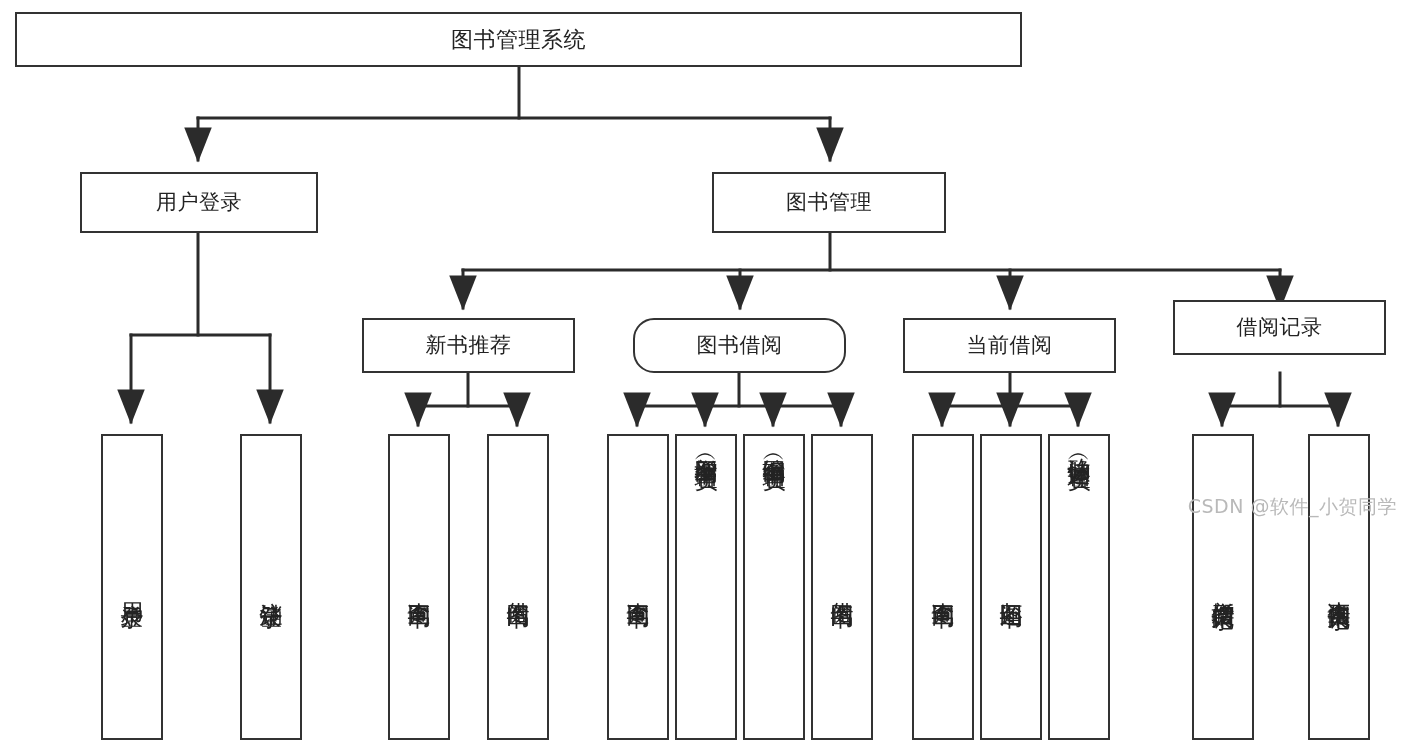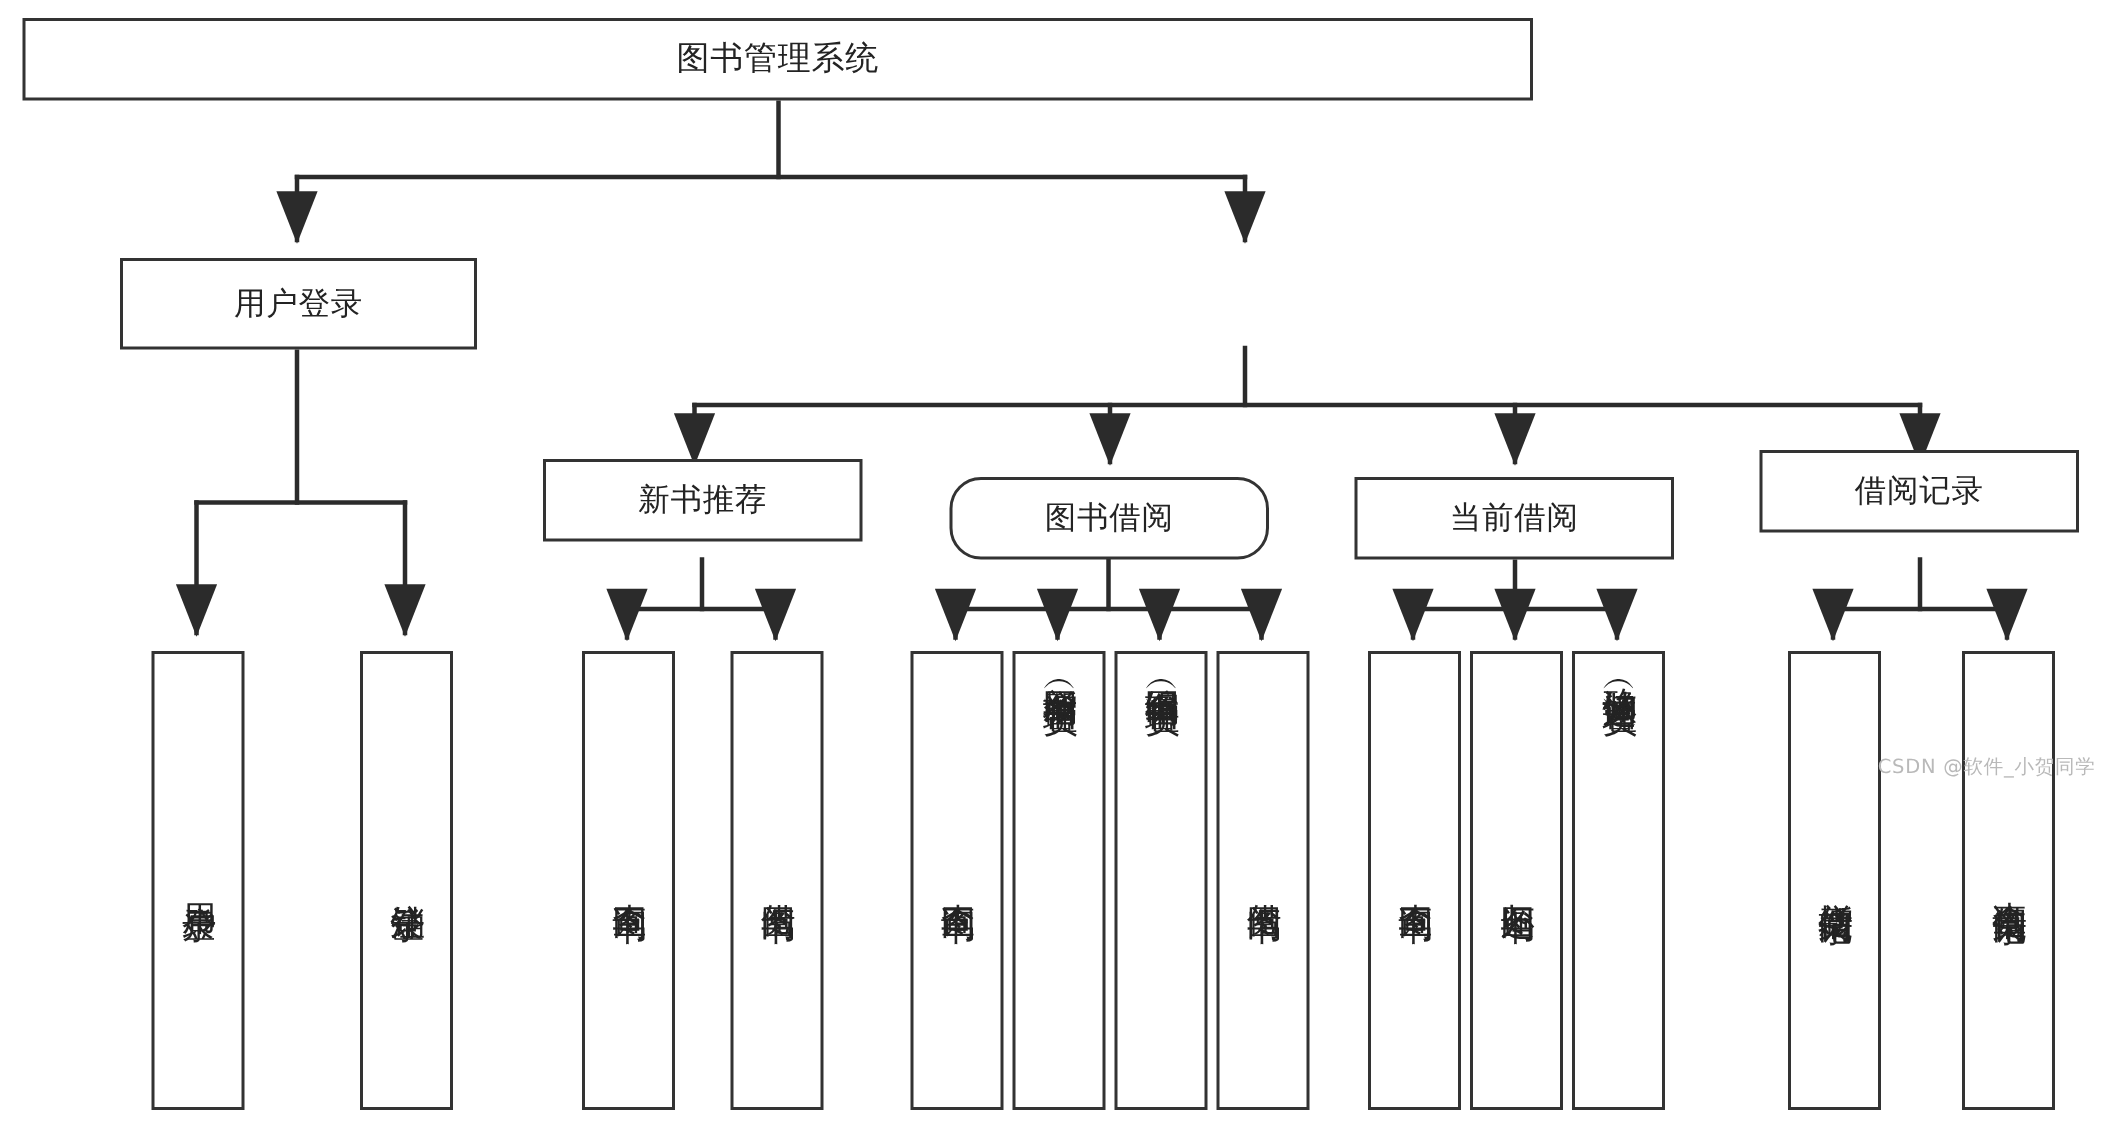--- a/index.html
+++ b/index.html
@@ -69,21 +69,21 @@
     white-space: nowrap;
   }
   .v-node.centered {
     align-items: center;
     padding-top: 0;
   }
   #watermark {
     position: absolute;
     right: 8px;
     bottom: 6px;
-    font-size: 13px;
+    font-size: 19px;
     color: #b9b9b9;
     z-index: 5;
     letter-spacing: 0.5px;
     white-space: nowrap;
     font-family: "DejaVu Sans", "Liberation Sans", sans-serif;
   }
 </style>
 </head>
 <body>
 
@@ -146,22 +146,25 @@
   </svg>
 
   <div class="node h-node node-root" style="left:15px; top:12px; width:1007px; height:55px;">
     <span class="node-label">图书管理系统</span>
   </div>
 
   <div class="node h-node" style="left:80px; top:172px; width:238px; height:61px;">
     <span class="node-label">用户登录</span>
   </div>
 
-
-  <div class="node h-node" style="left:362px; top:306px; width:213px; height:55px;">
+  <div class="node h-node" style="left:712px; top:172px; width:234px; height:61px;">
+    <span class="node-label">图书管理</span>
+  </div>
+
+  <div class="node h-node" style="left:362px; top:318px; width:213px; height:55px;">
     <span class="node-label">新书推荐</span>
   </div>
 
   <div class="node h-node" style="left:633px; top:318px; width:213px; height:55px;border-radius:21px;">
     <span class="node-label">图书借阅</span>
   </div>
 
   <div class="node h-node" style="left:903px; top:318px; width:213px; height:55px;">
     <span class="node-label">当前借阅</span>
   </div>

